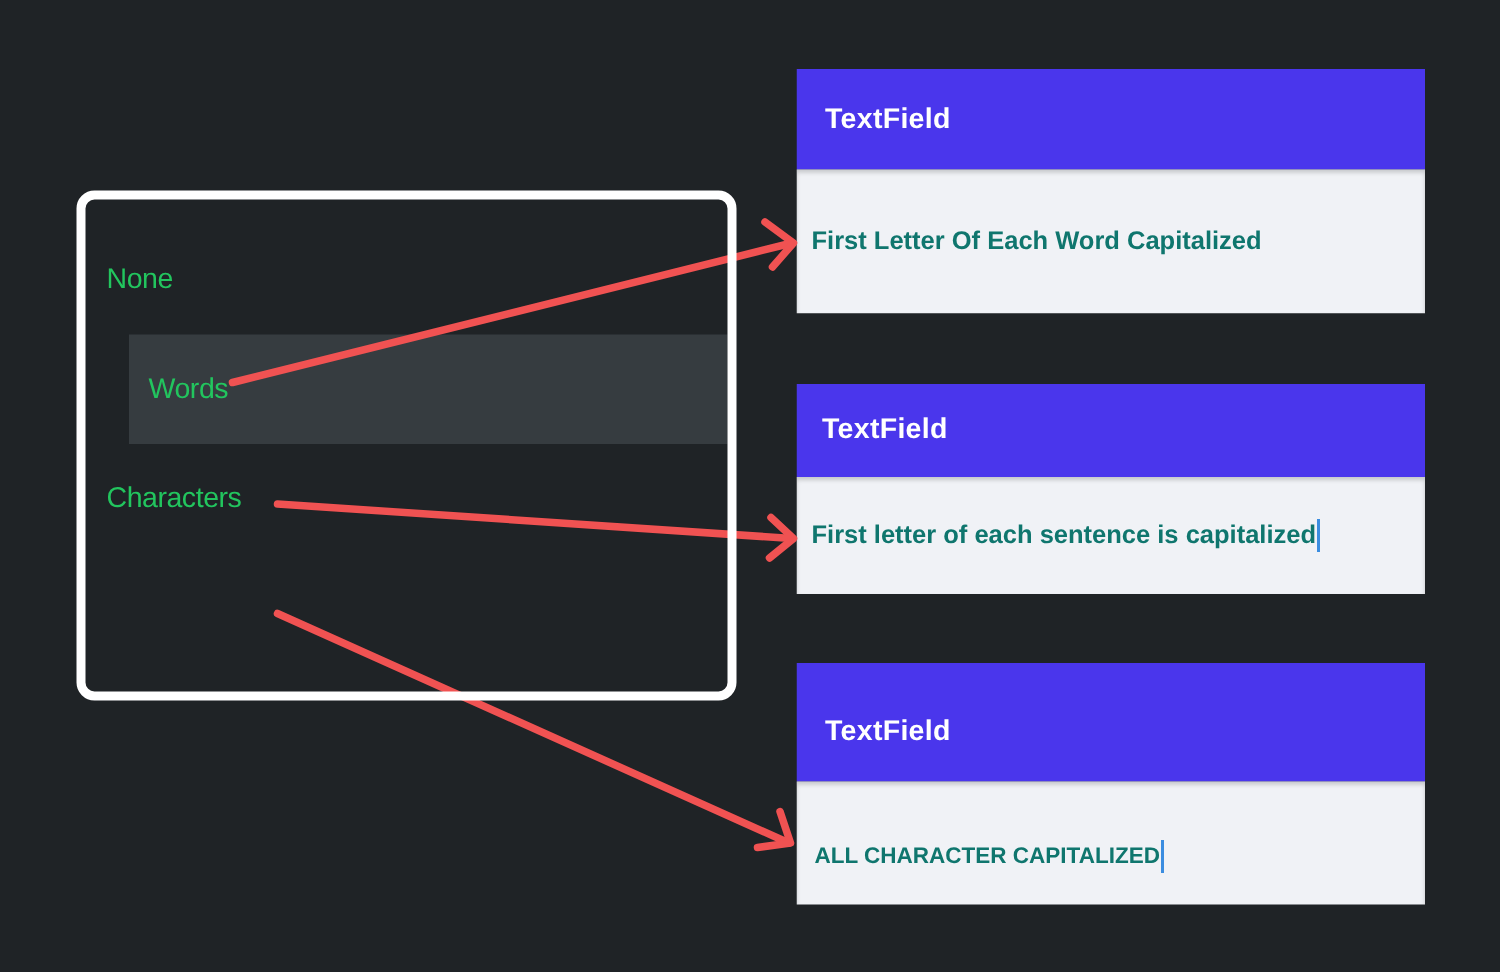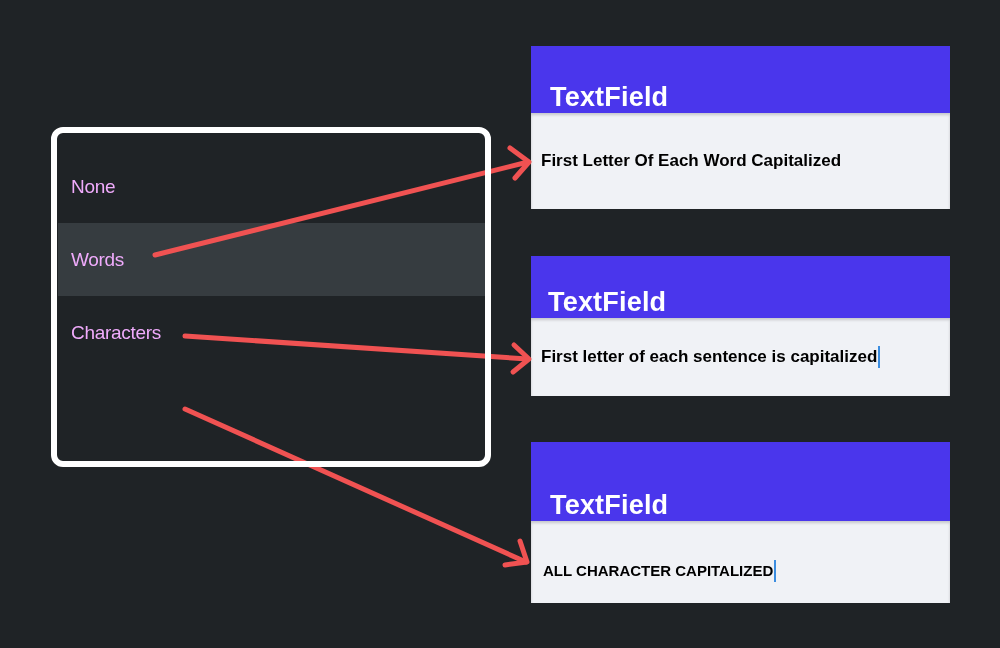--- a/index.html
+++ b/index.html
@@ -19,39 +19,39 @@
     border: 6px solid #ffffff;
     border-radius: 12px;
     background: #1f2326;
     z-index: 3;
     pointer-events: none;
   }
   .menu-items { position: absolute; left: 58px; top: 150px; width: 427px; z-index: 1; }
   .menu-item {
     height: 73px; display: flex; align-items: center;
     padding-left: 13px; box-sizing: border-box;
-    color: #f0abfc; font-size: 19px; letter-spacing: -0.3px;
+    color: #22c55e; font-size: 19px; letter-spacing: -0.3px;
     cursor: pointer;
   }
-  .menu-item.selected { background: #363c40; }
+  .menu-item.selected { background: #363c40; margin-left: 28px; }
 
   
   .card { position: absolute; left: 531px; width: 419px; overflow: hidden; z-index: 1; }
   .card-header {
     background: #4a36ec; color: #ffffff;
-    font-weight: bold; font-size: 27px; letter-spacing: 0.2px;
-    display: flex; align-items: flex-end; box-sizing: border-box;
+    font-weight: bold; font-size: 19px; letter-spacing: 0.2px;
+    display: flex; align-items: center; box-sizing: border-box;
     padding-left: 19px;
   }
   .card-body {
     background: #f0f2f6; display: flex; align-items: center;
     padding-left: 10px; box-sizing: border-box;
     box-shadow: inset 0 2px 3px rgba(0,0,0,0.18);
   }
-  .field-text { color: #000000; font-weight: bold; font-size: 17px; white-space: nowrap; }
+  .field-text { color: #0f766e; font-weight: bold; font-size: 17px; white-space: nowrap; }
   .cursor { display: inline-block; width: 2px; height: 22px; background: #3b8de0; vertical-align: middle; margin-left: 1px; }
 
   #card1 { top: 46px; height: 163px; }
   #card1 .card-header { height: 67px; padding-left: 19px; }
   #card1 .card-body { height: 96px; }
   #card2 { top: 256px; height: 140px; }
   #card2 .card-header { height: 62px; padding-left: 17px; }
   #card2 .card-body { height: 78px; }
   #card3 { top: 442px; height: 161px; }
   #card3 .card-header { height: 79px; padding-left: 19px; padding-top: 12px; }

